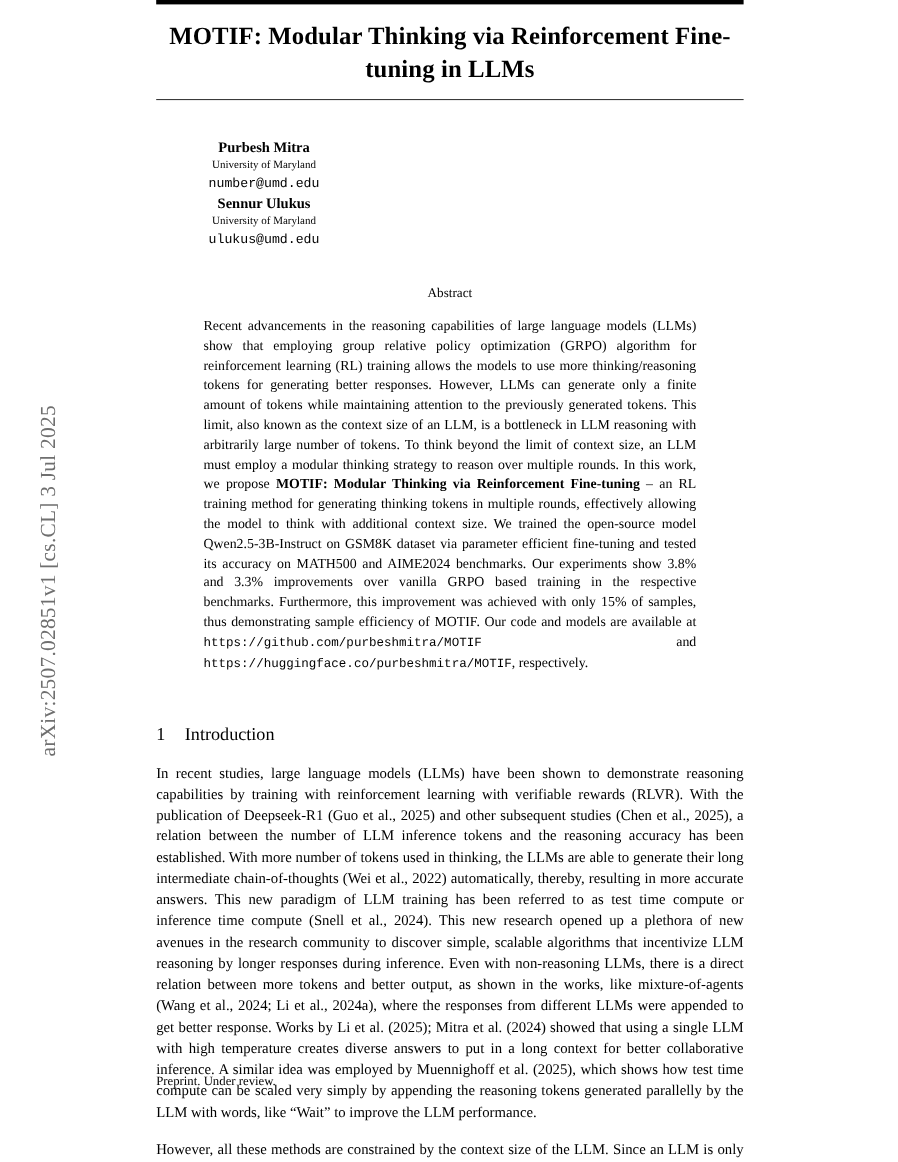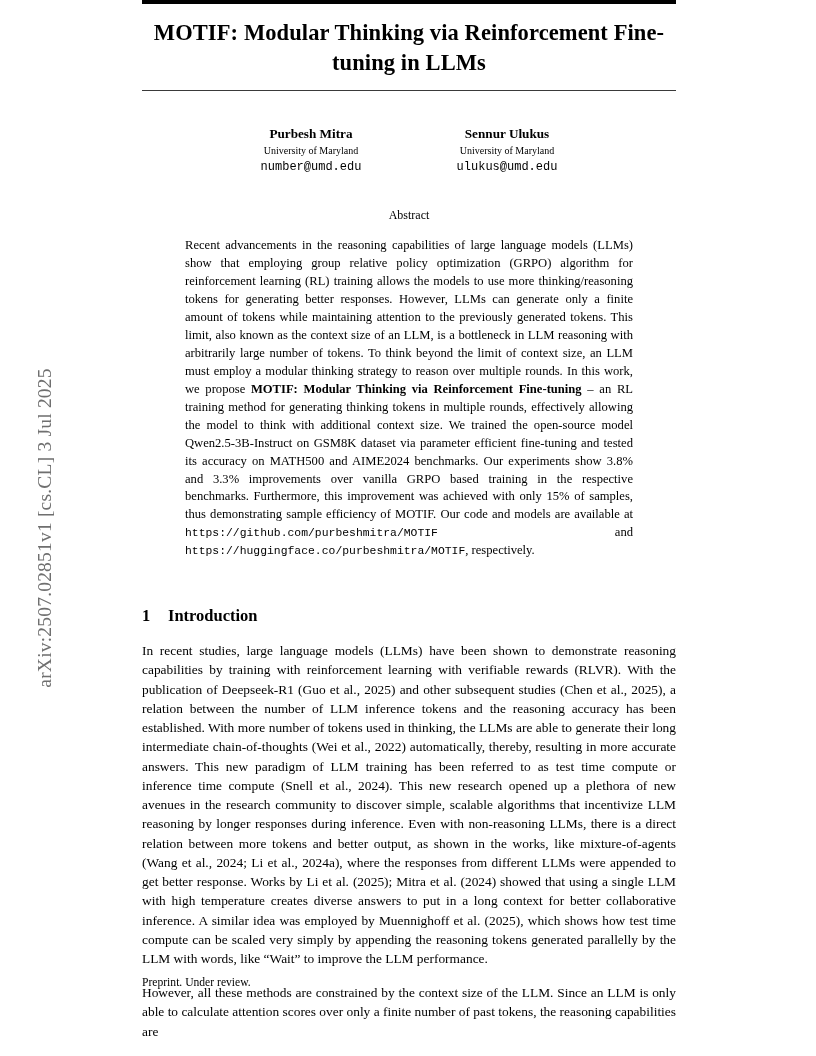--- a/index.html
+++ b/index.html
@@ -68,20 +68,21 @@
     line-height: 1.33;
     margin: 0;
     letter-spacing: 0.1px;
   }
 
   
   #authors {
     display: flex;
     justify-content: center;
     margin-top: 34px;
+    flex-direction: column;
   }
   .author {
     width: 196px;
     text-align: center;
   }
   .author-name {
     font-size: 13.2px;
     font-weight: bold;
     line-height: 1.42;
   }
@@ -113,21 +114,21 @@
   }
   #abstract-body b { font-weight: bold; font-family: Liberation Serif, serif; }
   .mono {
     font-family: "Liberation Mono", "DejaVu Sans Mono", monospace;
     font-size: 11.4px;
   }
 
   
   .section-heading {
     font-size: 16.5px;
-    font-weight: bold;
+    font-weight: normal;
     margin-top: 46px;
     margin-bottom: 0;
   }
   .section-heading .secnum {
     display: inline-block;
     min-width: 26px;
   }
 
   .body-par {
     font-size: 13.4px;

